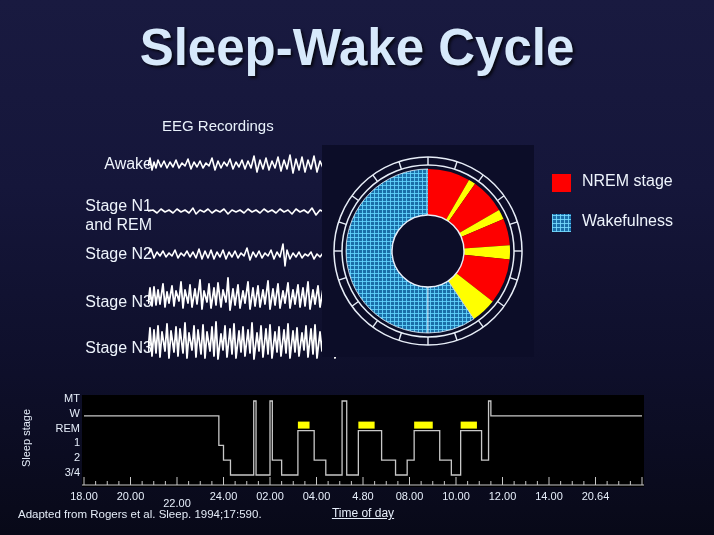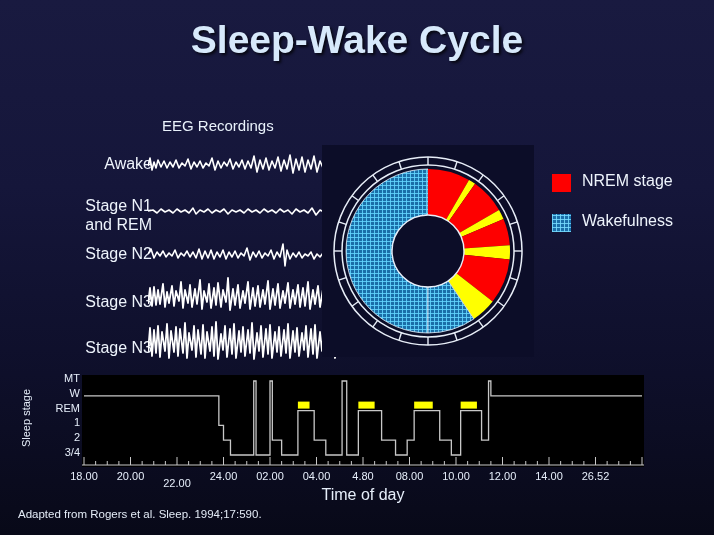--- a/index.html
+++ b/index.html
@@ -18,21 +18,21 @@
     overflow: hidden;
     background: linear-gradient(to bottom, #191a40 0%, #15163a 35%, #0e0f2a 70%, #080918 100%);
   }
   
   #title {
     position: absolute;
     left: 0;
     top: 18px;
     width: 714px;
     text-align: center;
-    font-size: 39px;
+    font-size: 51px;
     font-weight: bold;
     color: #d7e9fb;
     letter-spacing: 0px;
     text-shadow: 2px 2px 3px rgba(0,0,0,0.75);
   }
   
   #eeg-panel {
     position: absolute;
     left: 0;
     top: 112px;
@@ -111,21 +111,21 @@
     left: 30px;
     top: 0;
     font-size: 16px;
     color: #eef4fc;
     white-space: nowrap;
   }
   
   #hypno-panel {
     position: absolute;
     left: 0;
-    top: 372px;
+    top: 392px;
     width: 644px;
     height: 130px;
   }
   #hypno-ylabel {
     position: absolute;
     left: -14px;
     top: 40px;
     width: 80px;
     text-align: center;
     font-size: 11px;
@@ -171,22 +171,23 @@
     color: #e6eefa;
     transform: translateX(-50%);
     white-space: nowrap;
   }
   #hypno-xlabel {
     position: absolute;
     left: 82px;
     top: 114px;
     width: 562px;
     text-align: center;
-    font-size: 16px;
+    font-size: 12px;
     color: #e6eefa;
+    text-decoration: underline;
   }
   
   #footer {
     position: absolute;
     left: 18px;
     top: 508px;
     font-size: 11.5px;
     color: #e3ebf6;
   }
 </style>
@@ -387,20 +388,20 @@
         <div class="hypno-xtick" style="left: 48.5px;">20.00</div>
         <div class="hypno-xtick" style="left: 95px; margin-top: 7px;">22.00</div>
         <div class="hypno-xtick" style="left: 141.5px;">24.00</div>
         <div class="hypno-xtick" style="left: 188px;">02.00</div>
         <div class="hypno-xtick" style="left: 234.5px;">04.00</div>
         <div class="hypno-xtick" style="left: 281px;">4.80</div>
         <div class="hypno-xtick" style="left: 327.5px;">08.00</div>
         <div class="hypno-xtick" style="left: 374px;">10.00</div>
         <div class="hypno-xtick" style="left: 420.5px;">12.00</div>
         <div class="hypno-xtick" style="left: 467px;">14.00</div>
-        <div class="hypno-xtick" style="left: 513.5px;">26.52</div>
+        <div class="hypno-xtick" style="left: 513.5px;">20.64</div>
       </div>
     <div id="hypno-xlabel">Time of day</div>
   </div>
 
   <div id="footer">Adapted from Rogers et al. Sleep. 1994;17:590.</div>
 
 </div>
 
 </body></html>

